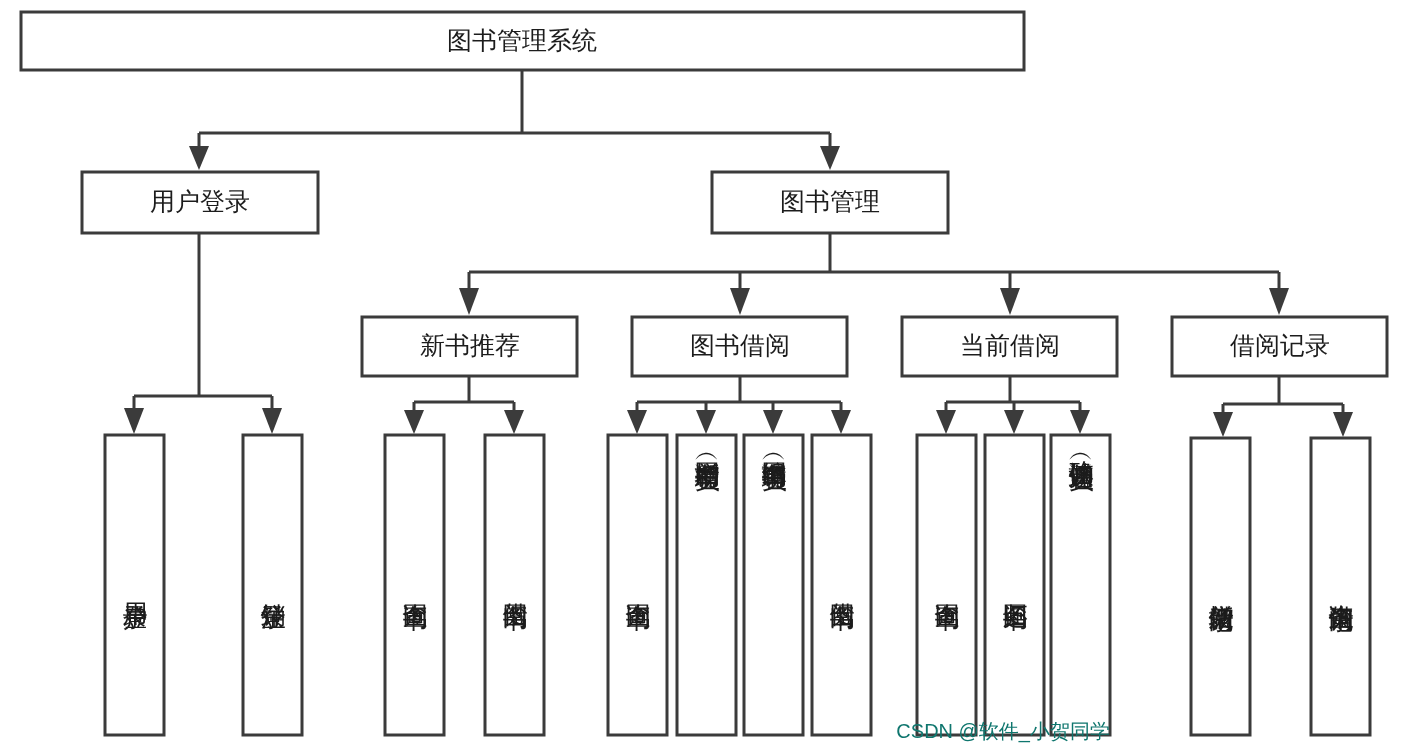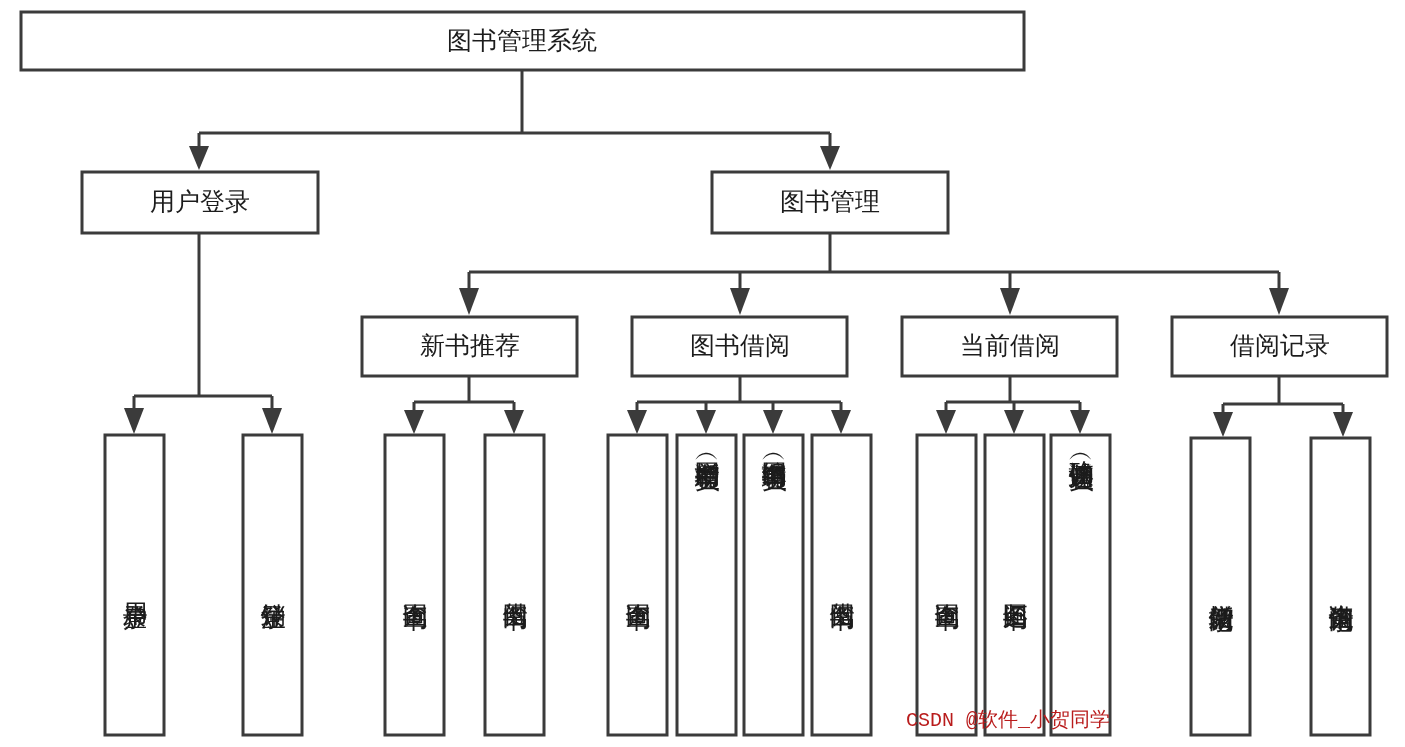--- a/index.html
+++ b/index.html
@@ -67,24 +67,24 @@
     font-size: 25px;
     line-height: 1.06;
     color: #1c1c1c;
     letter-spacing: 1px;
     white-space: nowrap;
     text-align: center;
   }
   .watermark {
     position: absolute;
     right: 14px;
-    bottom: 14px;
-    font-family: Liberation Mono, monospace;
+    bottom: 2px;
+    font-family: Liberation Sans, sans-serif;
     font-size: 20px;
-    color: #b91c1c;
+    color: #0f766e;
     white-space: nowrap;
     user-select: none;
   }
 </style>
 </head>
 <body>
 
 <div id="diagram-root">
 
   <svg id="flowchart" viewBox="0 0 1405 747" xmlns="http://www.w3.org/2000/svg">

